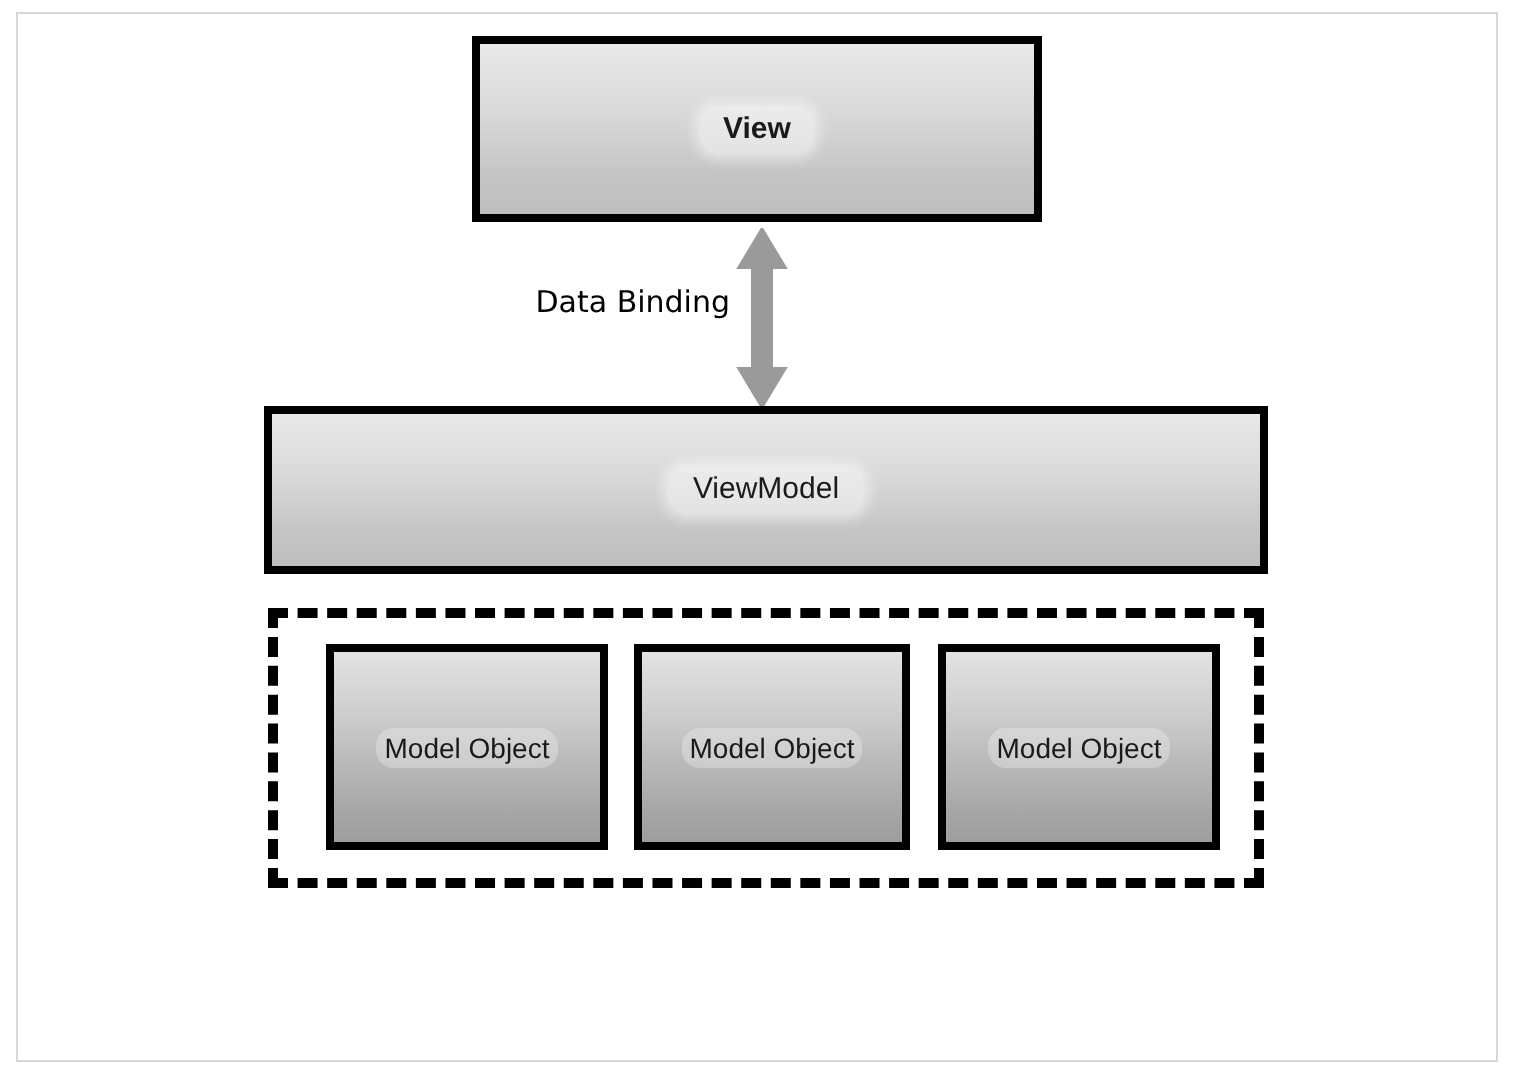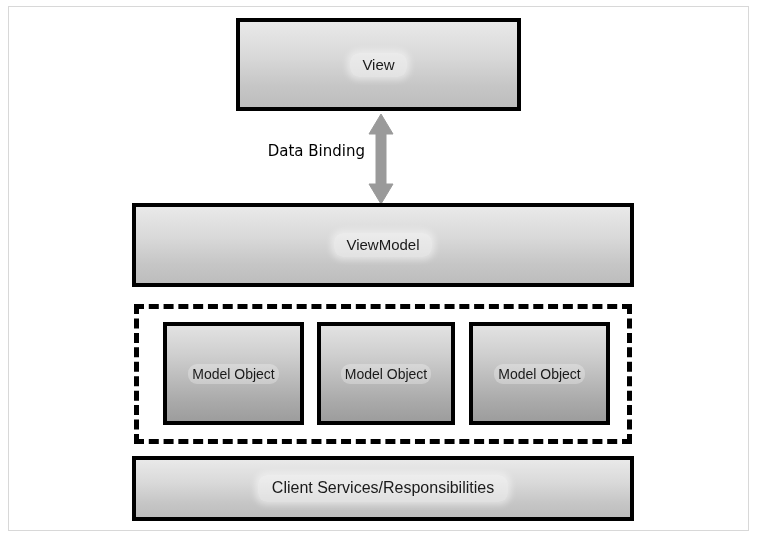--- a/index.html
+++ b/index.html
@@ -62,21 +62,21 @@
   .pill {
     display: inline-block;
     padding: 3px 12px 4px 12px;
     border-radius: 9px;
     background: rgba(255,255,255,0.45);
     box-shadow: 0 0 6px 3px rgba(255,255,255,0.45);
     color: #1a1a1a;
     white-space: nowrap;
   }
   .pill-bold {
-    font-weight: normal;
+    font-weight: bold;
     font-size: 15px;
   }
   .pill-reg {
     font-size: 15px;
   }
   .pill-model {
     font-size: 14px;
     background: rgba(255,255,255,0.28);
     box-shadow: none;
     padding: 2px 4px;
@@ -133,16 +133,13 @@
   </div>
 
   <div class="box modelbox" style="left:317px; top:322px; width:138px; height:103px;">
     <span class="pill pill-model">Model Object</span>
   </div>
 
   <div class="box modelbox" style="left:469px; top:322px; width:141px; height:103px;">
     <span class="pill pill-model">Model Object</span>
   </div>
 
-  <div class="box panel" style="left:132px; top:456px; width:502px; height:65px;">
-    <span class="pill pill-client">Client Services/Responsibilities</span>
-  </div>
 </div>
 
 </body></html>

